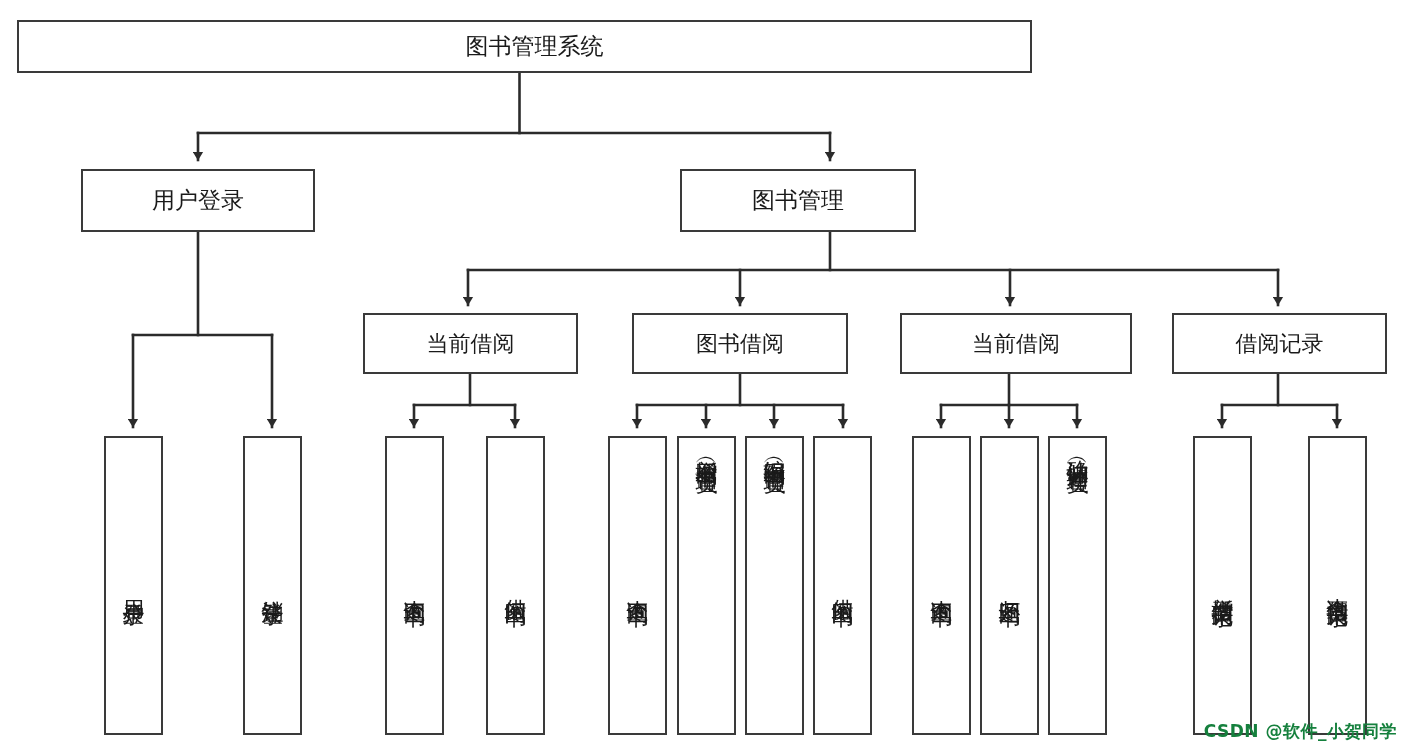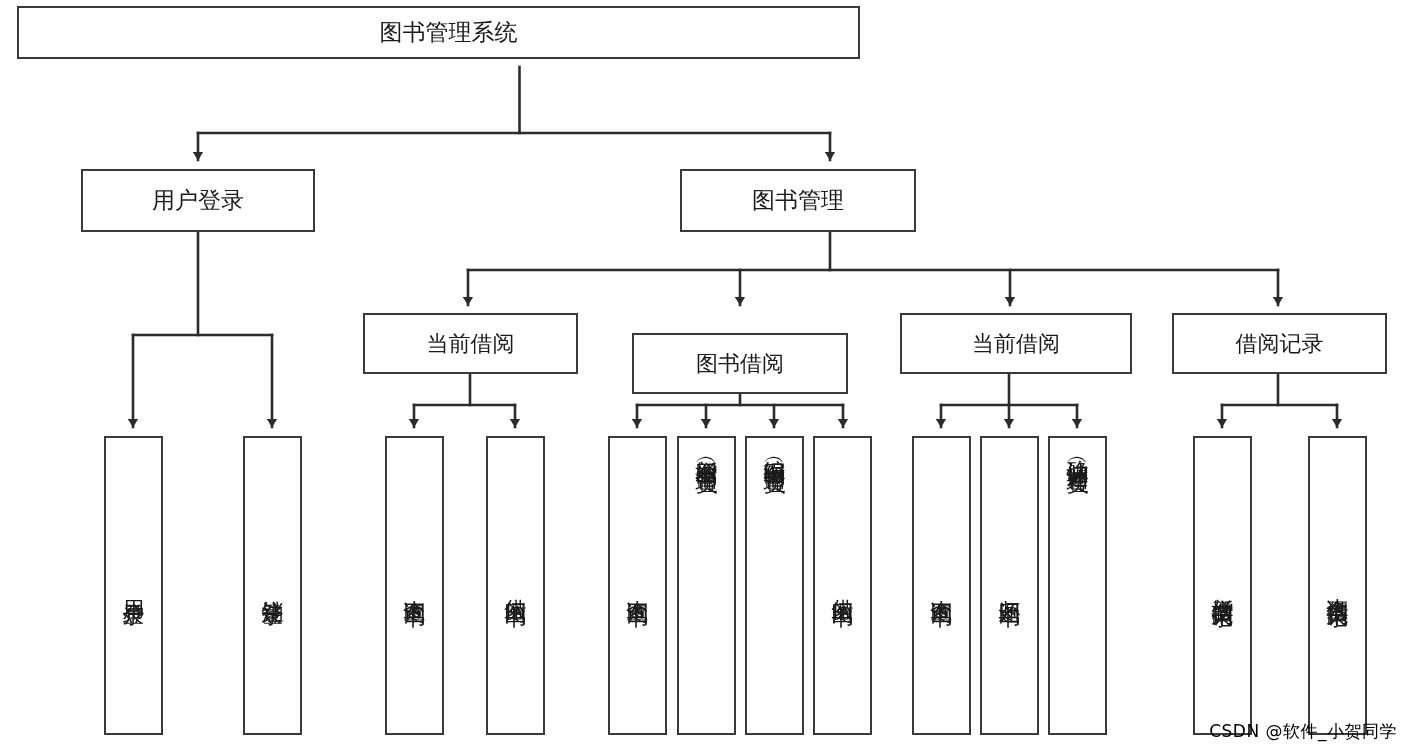--- a/index.html
+++ b/index.html
@@ -58,24 +58,25 @@
     
   }
   .node.leaf.top{
     align-items:flex-start;
   }
   .wm{
     position:absolute;
     right:8px;
     bottom:4px;
     font-size:17px;
-    color:#000000;
+    color:#15803d;
     letter-spacing:.5px;
     white-space:nowrap;
     font-family:"DejaVu Sans","Liberation Sans",sans-serif;
+    font-weight:bold;
   }
 </style>
 </head>
 <body>
 
 <div id="diagram">
 
   <svg id="edges" viewBox="0 0 1405 747" width="1405" height="747" xmlns="http://www.w3.org/2000/svg">
     <defs>
       <marker id="arrow" viewBox="0 0 10 12" refX="9.4" refY="6" markerWidth="9" markerHeight="11" orient="auto-start-reverse" markerUnits="userSpaceOnUse">
@@ -122,35 +123,35 @@
       <path d="M1009,405 L1009,427" marker-end="url(#arrow)"></path>
       <path d="M1077,405 L1077,427" marker-end="url(#arrow)"></path>
 
       <path d="M1278,374 L1278,405"></path>
       <path d="M1222,405 L1337,405"></path>
       <path d="M1222,405 L1222,427" marker-end="url(#arrow)"></path>
       <path d="M1337,405 L1337,427" marker-end="url(#arrow)"></path>
     </g>
   </svg>
 
-  <div class="node root" style="left:17px;top:6px;width:843px;height:53px;padding-left:20px;">
+  <div class="node root" style="left:17px;top:20px;width:1015px;height:53px;padding-left:20px;">
     <span>图书管理系统</span>
   </div>
 
   <div class="node lvl1" style="left:81px;top:169px;width:234px;height:63px;">
     <span>用户登录</span>
   </div>
   <div class="node lvl1" style="left:680px;top:169px;width:236px;height:63px;">
     <span>图书管理</span>
   </div>
 
   <div class="node lvl2" style="left:363px;top:313px;width:215px;height:61px;">
     <span>当前借阅</span>
   </div>
-  <div class="node lvl2" style="left:632px;top:313px;width:216px;height:61px;margin-top:20px;">
+  <div class="node lvl2" style="left:632px;top:313px;width:216px;height:61px;">
     <span>图书借阅</span>
   </div>
   <div class="node lvl2" style="left:900px;top:313px;width:232px;height:61px;justify-content:center;">
     <span>当前借阅</span>
   </div>
   <div class="node lvl2" style="left:1172px;top:313px;width:215px;height:61px;">
     <span>借阅记录</span>
   </div>
 
   <div class="node leaf" style="left:104px;top:436px;width:59px;height:299px;">

